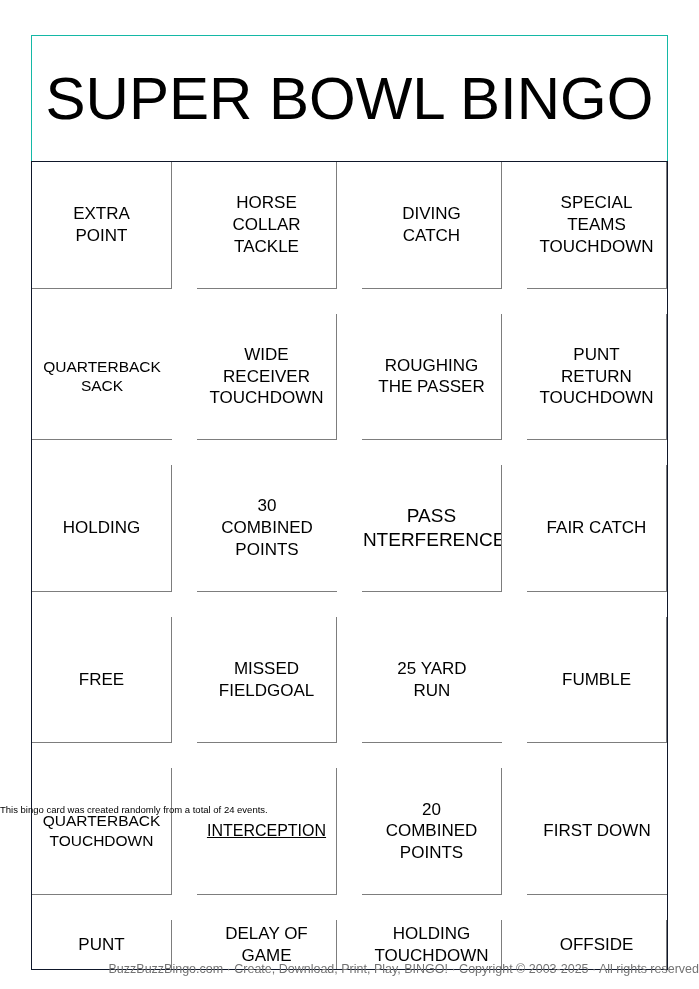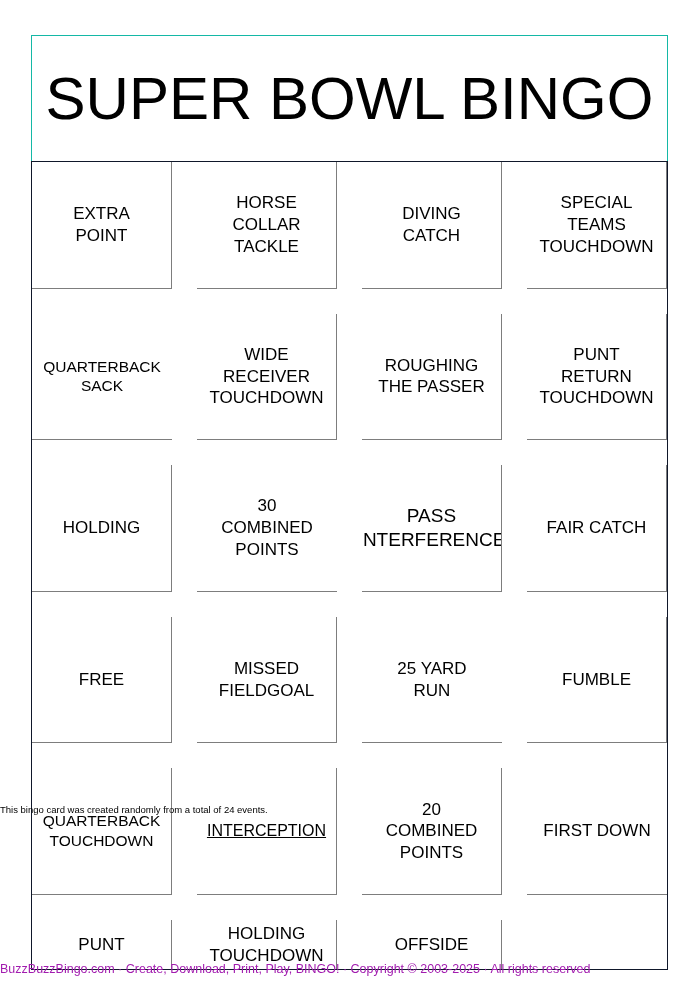--- a/index.html
+++ b/index.html
@@ -68,23 +68,23 @@
     left: 0;
     top: 804px;
     font-size: 9.5px;
     color: #000000;
   }
   .footer {
     position: absolute;
     left: 0;
     top: 962px;
     width: 699px;
-    text-align: left;
+    text-align: right;
     font-size: 12.5px;
-    color: #a21caf;
+    color: #737373;
   }
 </style>
 </head>
 <body>
 
 <div class="card">
 
   <div class="title-box">
     <div class="title-text">SUPER BOWL BINGO</div>
   </div>
@@ -167,20 +167,24 @@
 COMBINED
 POINTS</div>
       </div>
     <div class="cell">
         <div class="cell-text">FIRST DOWN</div>
       </div>
     <div class="cell">
         <div class="cell-text">PUNT</div>
       </div>
     <div class="cell">
+        <div class="cell-text">DELAY OF
+GAME</div>
+      </div>
+    <div class="cell">
         <div class="cell-text">HOLDING
 TOUCHDOWN</div>
       </div>
     <div class="cell">
         <div class="cell-text">OFFSIDE</div>
       </div>
   </div>
 
 </div>
 

